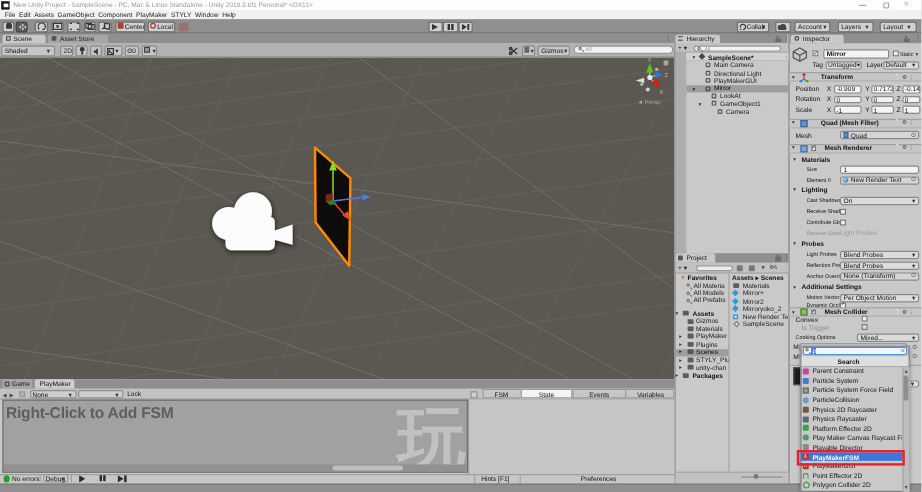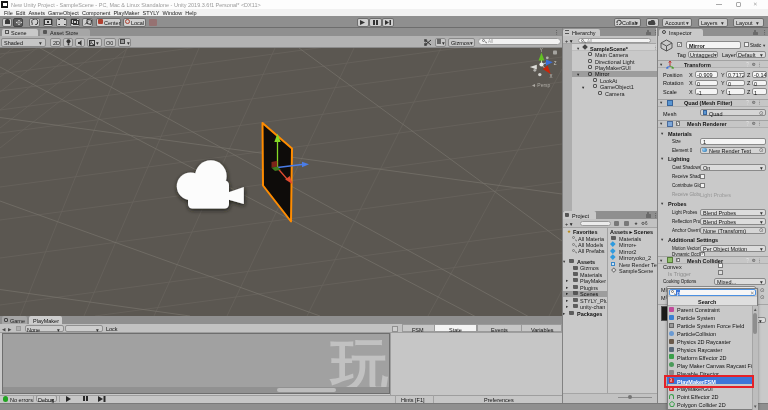--- a/index.html
+++ b/index.html
@@ -537,20 +537,21 @@
       <span class="s">State</span>
     </div>
 <div class="ab" style="left:491px;top:326.5px;color:#111">
       <span class="s">Events</span>
     </div>
 <div class="ab" style="left:530.5px;top:326.5px;color:#111">
       <span class="s">Variables</span>
     </div>
 
 <div class="ab" style="left:2px;top:332.8px;width:387.5px;height:61.7px;background:#a1a1a1;border:1px solid #6e6e6e;overflow:hidden">
+  <div class="ab" style="left:2px;top:2px;color:#5e5e5e;font-weight:bold;font-size:13px;letter-spacing:-0.2px">Right-Click to Add FSM</div>
   <div class="ab" style="left:328px;top:-6px;color:rgba(228,228,228,0.48);font-size:57px;font-weight:bold;font-family:'Liberation Sans',sans-serif">玩</div>
   <div class="ab" style="left:0;bottom:0;width:387.5px;height:6px;background:#919191"></div>
   <div class="ab" style="left:274px;bottom:1px;width:59px;height:4.5px;background:#bdbdbd;border-radius:2px"></div>
 </div>
 
 <div class="ab" style="left:390.5px;top:333px;width:171.5px;height:61.5px;background:#c6c6c6"></div>
 <div class="ab" style="left:390px;top:333px;width:1px;height:61.5px;background:#9e9e9e"></div>
 
 <div class="ab" style="left:0;top:394.5px;width:562px;height:8.3px;background:#c6c6c6;border-top:1px solid #9e9e9e"></div>
 <div class="ab" style="left:2.5px;top:396px;width:5.5px;height:5.5px;background:#21a321;border-radius:3px"></div>

